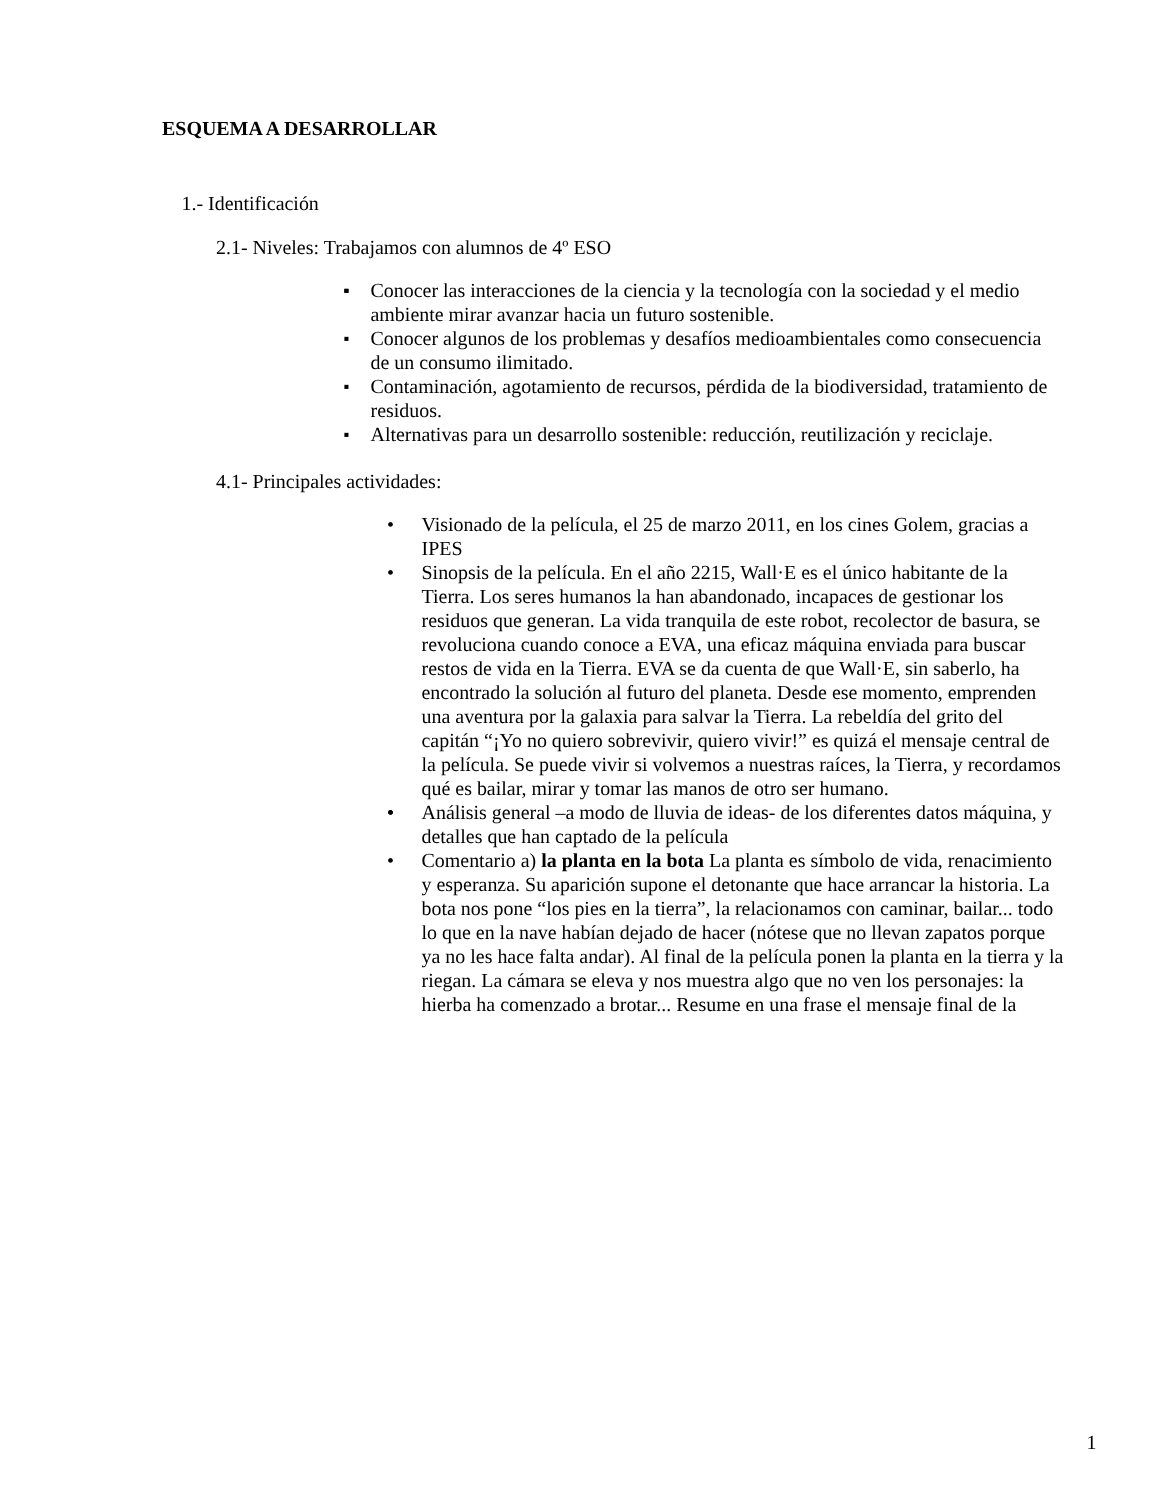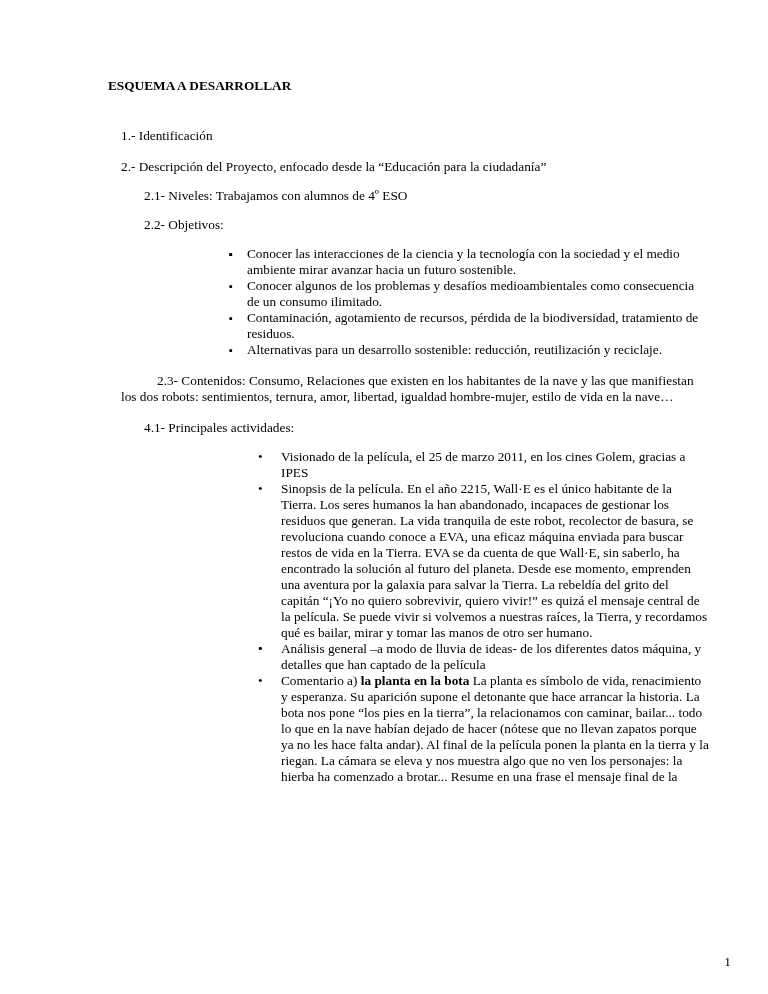--- a/index.html
+++ b/index.html
@@ -58,23 +58,21 @@
 </style>
 </head>
 <body>
 
 <div class="page">
 
   <h1 class="doc-title">ESQUEMA A DESARROLLAR</h1>
 
   <p class="mt-xl">1.- Identificación</p>
 
-  <p class="mt-l">2.- Descripción del Proyecto, enfocado desde la “Educación para la ciudadanía”</p>
   <p class="lvl1">2.1- Niveles: Trabajamos con alumnos de 4º ESO</p>
-  <p class="lvl1">2.2- Objetivos:</p>
 
   <ul class="doc-list objetivos">
     <li>
       <span class="marker">▪</span>
     </li>
     <li>
       <span class="marker">▪</span>
       <span>Conocer las interacciones de la ciencia y la tecnología con la sociedad y el medio ambiente mirar avanzar hacia un futuro sostenible.</span>
     </li>
     <li>
@@ -84,21 +82,20 @@
     <li>
       <span class="marker">▪</span>
       <span>Contaminación, agotamiento de recursos, pérdida de la biodiversidad, tratamiento de residuos.</span>
     </li>
     <li>
       <span class="marker">▪</span>
       <span>Alternativas para un desarrollo sostenible: reducción, reutilización y reciclaje.</span>
     </li>
   </ul>
 
-  <p class="mt-l hang-first">2.3- Contenidos: Consumo, Relaciones que existen en los habitantes de la nave y las que manifiestan los dos robots: sentimientos, ternura, amor, libertad, igualdad hombre-mujer, estilo de vida en la nave…</p>
 
   <p class="mt-l lvl1">4.1- Principales actividades:</p>
 
   <ul class="doc-list actividades">
     <li>
       <span class="marker">•</span>
       <span>Visionado de la película, el 25 de marzo 2011, en los cines Golem, gracias a IPES</span>
     </li>
     <li>
       <span class="marker">•</span>

